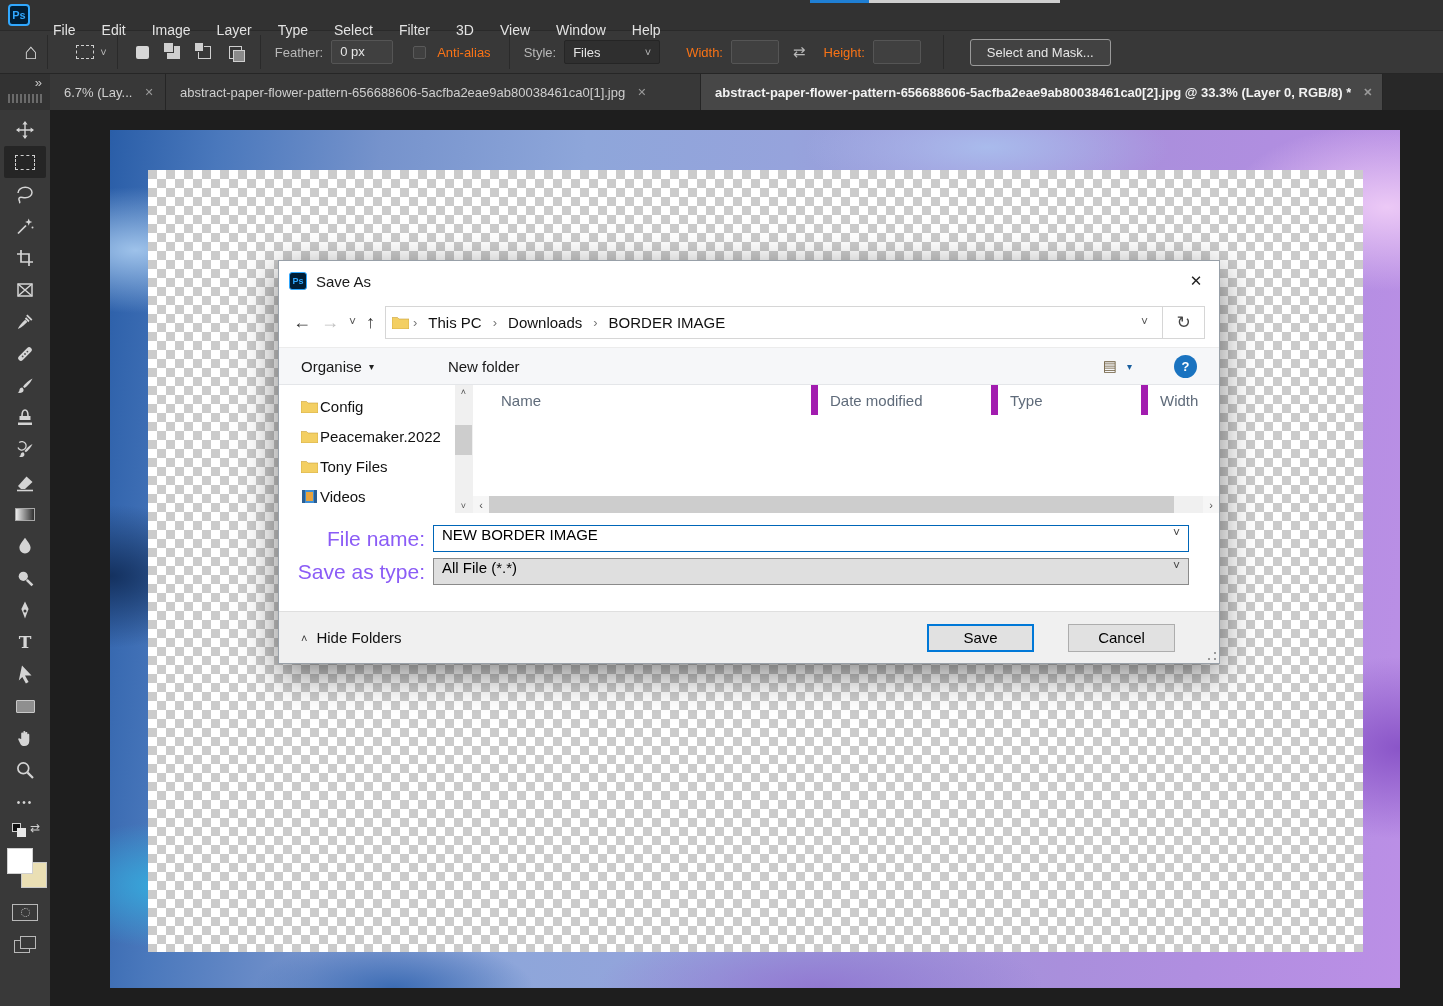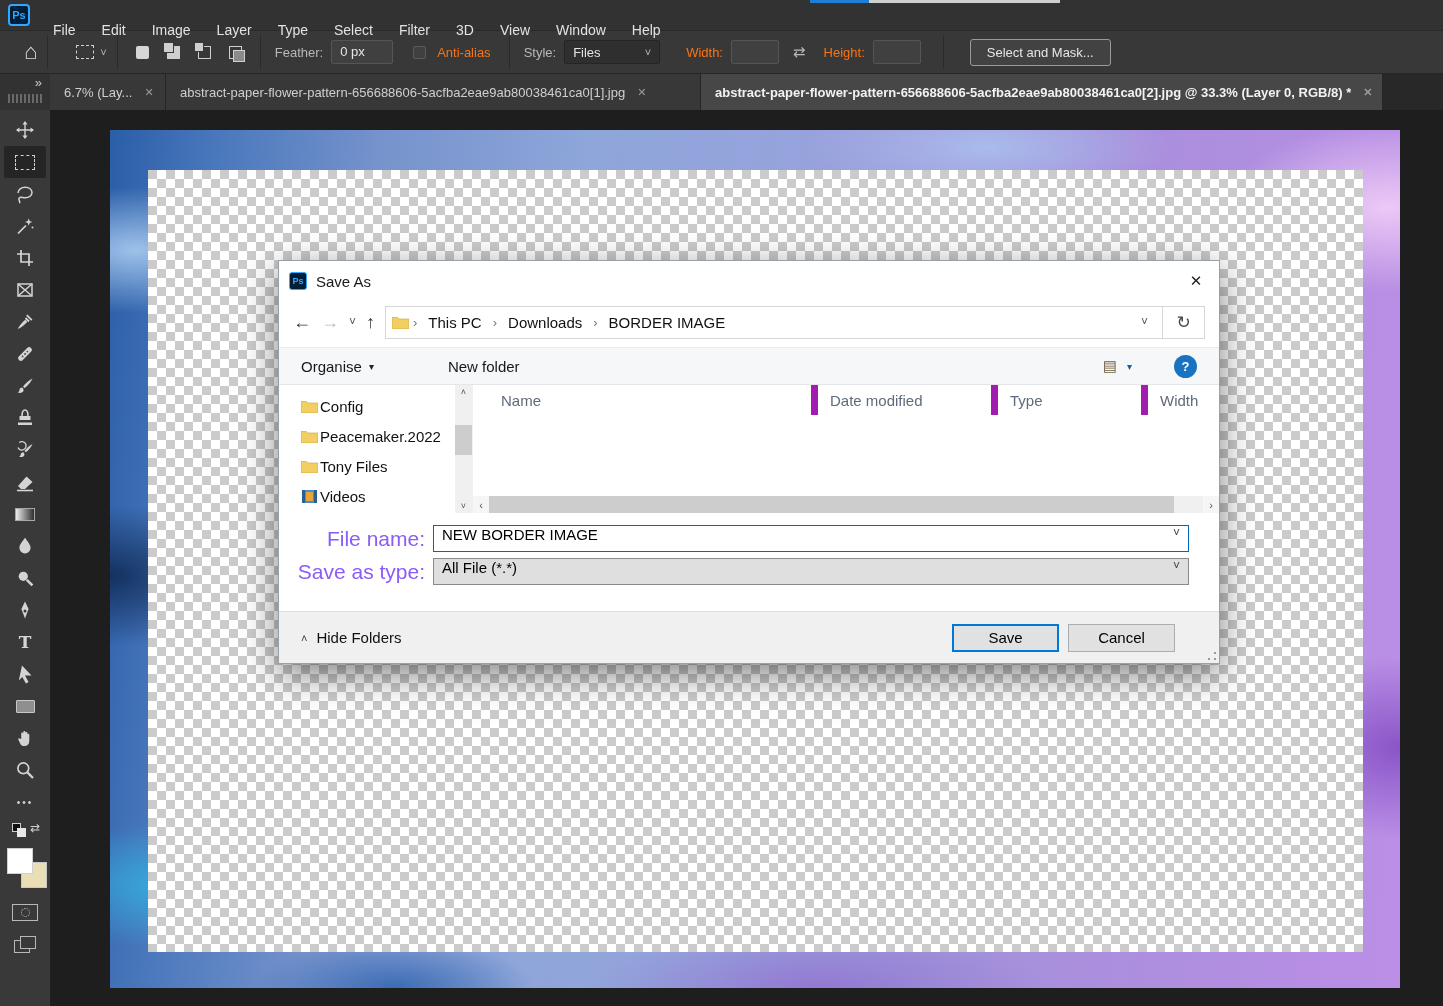--- a/index.html
+++ b/index.html
@@ -138,21 +138,21 @@
   .combo { flex:1; height:27px; display:flex; align-items:flex-start; padding:0 8px; position:relative; }
   .combo .chev { margin-left:auto; font-size:12px; color:#444; }
   .combo.name { border:1px solid #0066b8; background:#fff; padding:0; }
   .combo.name input { flex:1; border:none; outline:none; font-size:15px; font-family:"Liberation Sans",sans-serif; padding:0 8px; color:#000; }
   .combo.name .chev { padding-right:8px; }
   .combo.type { border:1px solid #8a8a8a; background:#dfdfdf; font-size:15px; color:#000; }
 
   .dlg-footer { position:absolute; left:0; right:0; bottom:0; height:52px; background:#f0f0f0; border-top:1px solid #dfdfdf; display:flex; align-items:center; padding:0 22px; }
   .hide-folders { display:flex; align-items:center; gap:9px; font-size:15px; color:#111; }
   .hide-folders .cu { font-size:11px; color:#333; }
-  .btns { margin-left:auto; display:flex; gap:9px; padding-right:22px; }
+  .btns { margin-left:auto; display:flex; gap:34px; padding-right:22px; }
   .wbtn { width:107px; height:28px; background:#e1e1e1; font-size:15px; display:flex; align-items:center; justify-content:center; color:#000; }
   .wbtn.primary { border:2px solid #0078d7; }
   .wbtn.normal { border:1px solid #adadad; }
   .grip-dots { position:absolute; right:3px; bottom:3px; width:8px; height:8px;
     background:radial-gradient(circle at 7px 1px,#9a9a9a 1px,transparent 1.2px),radial-gradient(circle at 7px 7px,#9a9a9a 1px,transparent 1.2px),radial-gradient(circle at 1px 7px,#9a9a9a 1px,transparent 1.2px); }
 </style>
 </head>
 <body>
 
 <div class="app">

